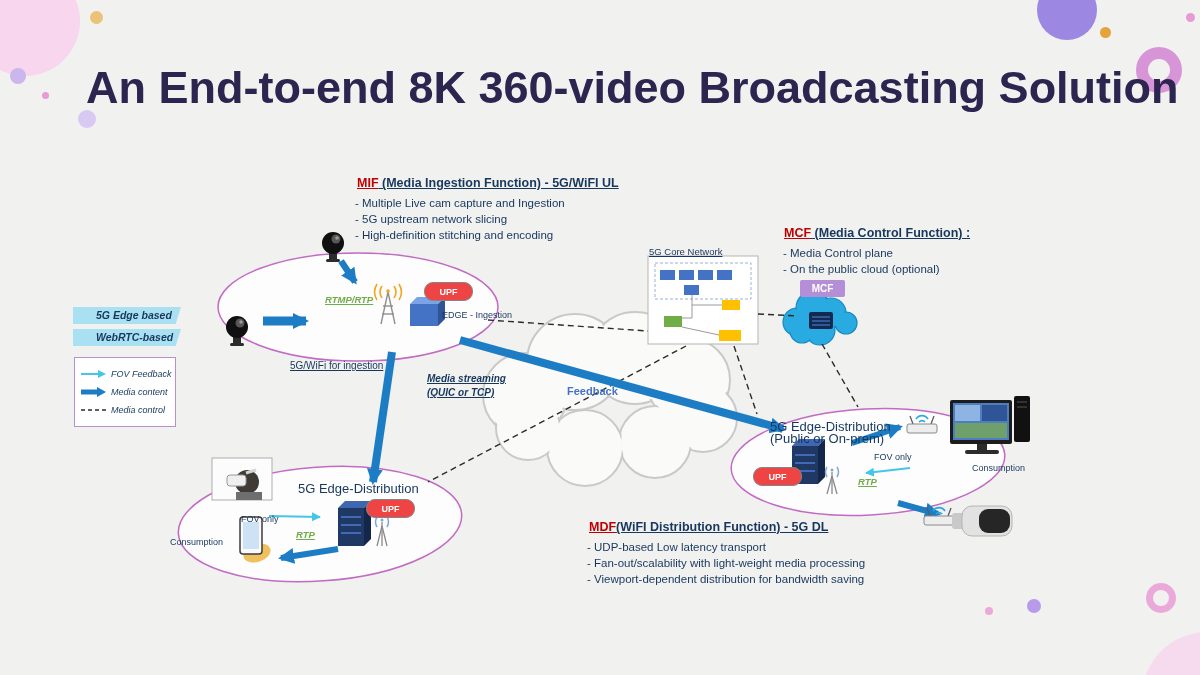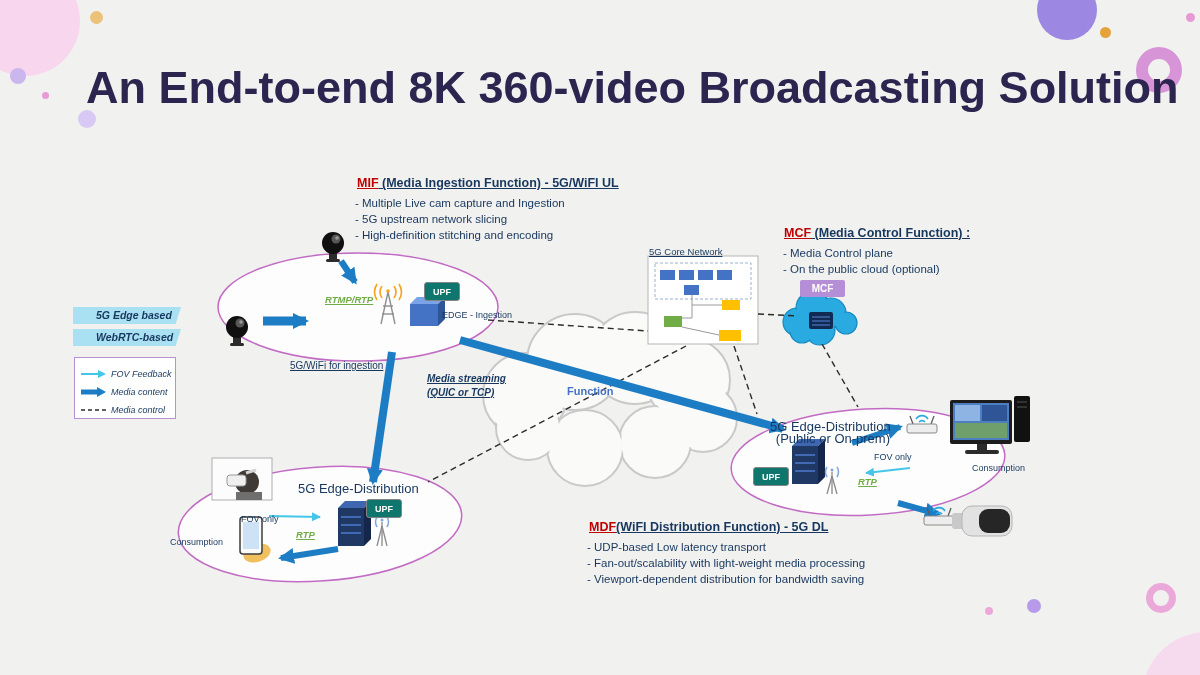--- a/index.html
+++ b/index.html
@@ -8,23 +8,23 @@
   .dot{position:absolute;border-radius:50%}
   .ring{position:absolute;border-radius:50%;background:transparent}
   .title{position:absolute;left:86px;top:62px;font-size:45px;color:#2b2550;white-space:nowrap;letter-spacing:0px;font-weight:700}
   .hd{position:absolute;font-weight:bold;font-size:12.5px;white-space:nowrap}
   .hd .abbr{color:#c00000;text-decoration:underline}
   .hd .rest{color:#17375e;text-decoration:underline}
   .bl{position:absolute;font-size:11.5px;color:#17375e;line-height:16px;white-space:nowrap}
   .sm{position:absolute;font-size:13px;color:#17375e;white-space:nowrap}
   .smu{text-decoration:underline}
   .grn{position:absolute;color:#70ad47;font-style:italic;font-weight:bold;text-decoration:underline;font-size:9.5px;white-space:nowrap}
-  .upf{position:absolute;width:36px;height:19px;background:#0f766e;border:1px solid #858585;border-radius:3px;color:#fff;font-size:9px;font-weight:bold;display:flex;align-items:center;justify-content:center}
+  .upf{position:absolute;width:49px;height:19px;background:#ef4444;border:1px solid #858585;border-radius:9px;color:#fff;font-size:9px;font-weight:bold;display:flex;align-items:center;justify-content:center}
   .tag{position:absolute;width:108px;height:17px;background:#a9e1f2;color:#17375e;font-size:10.5px;font-style:italic;font-weight:bold;line-height:17px;padding-left:23px;clip-path:polygon(0 0,100% 0,95% 100%,0 100%);white-space:nowrap}
-  .legend{position:absolute;left:74px;top:357px;width:102px;height:62px;background:#fff;border:1px solid #b98fd4;padding:7px 0 0 6px}
+  .legend{position:absolute;left:74px;top:357px;width:102px;height:70px;background:#fff;border:1px solid #b98fd4;padding:7px 0 0 6px}
   .lrow{display:flex;align-items:center;gap:4px;height:18px}
   .lrow span{font-size:9px;font-style:italic;color:#17375e;white-space:nowrap}
   .mcfbox{position:absolute;left:800px;top:280px;width:45px;height:17px;background:#b48ed6;color:#fff;font-size:10px;font-weight:bold;display:flex;align-items:center;justify-content:center;border-radius:2px}
   .ital{font-style:italic;font-weight:bold;text-decoration:underline;font-size:10px}
   svg.diagram{position:absolute;left:0;top:0}
   .txt{position:absolute;white-space:nowrap}
 </style>
 </head>
 <body>
 
@@ -308,33 +308,33 @@
   </div>
   <div class="lrow">
     <svg width="26" height="10">
         <line x1="0" y1="5" x2="25" y2="5" stroke="#2b2b2b" stroke-width="1.5" stroke-dasharray="4 3"></line>
       </svg>
     <span>Media control</span>
   </div>
 </div>
 
 <div class="txt smu" style="left:649px;top:246px;font-size:9.5px;color:#17375e;position:absolute">5G Core Network</div>
-<div class="txt" style="left:567px;top:385px;font-size:11px;font-weight:bold;color:#4472c4;position:absolute">Function</div>
+<div class="txt" style="left:567px;top:385px;font-size:11px;font-weight:bold;color:#4472c4;position:absolute">Feedback</div>
 <div class="txt ital" style="left:427px;top:373px;color:#17375e;position:absolute">Media streaming</div>
 <div class="txt ital" style="left:427px;top:387px;color:#17375e;position:absolute">(QUIC or TCP)</div>
 <div class="grn" style="left:325px;top:294px">RTMP/RTP</div>
 <div class="sm" style="left:442px;top:310px;font-size:9px">EDGE - Ingestion</div>
 <div class="sm smu" style="left:290px;top:360px;font-size:10px">5G/WiFi for ingestion</div>
 
 <div class="upf" style="left:424px;top:282px">UPF</div>
 <div class="upf" style="left:753px;top:467px">UPF</div>
 <div class="upf" style="left:366px;top:499px">UPF</div>
 
 <div class="sm" style="left:770px;top:419px;width:120px;text-align:center">5G Edge-Distribution</div>
-<div class="sm" style="left:770px;top:431px;width:120px;text-align:right">(Public or On-prem)</div>
+<div class="sm" style="left:770px;top:431px;width:120px;text-align:left">(Public or On-prem)</div>
 <div class="sm" style="left:874px;top:452px;font-size:9px">FOV only</div>
 <div class="grn" style="left:858px;top:476px">RTP</div>
 <div class="sm" style="left:972px;top:463px;font-size:9px">Consumption</div>
 
 <div class="sm" style="left:298px;top:481px">5G Edge-Distribution</div>
 <div class="sm" style="left:241px;top:514px;font-size:9px">FOV only</div>
 <div class="grn" style="left:296px;top:529px">RTP</div>
 <div class="sm" style="left:170px;top:537px;font-size:9px">Consumption</div>
 
 </body></html>

